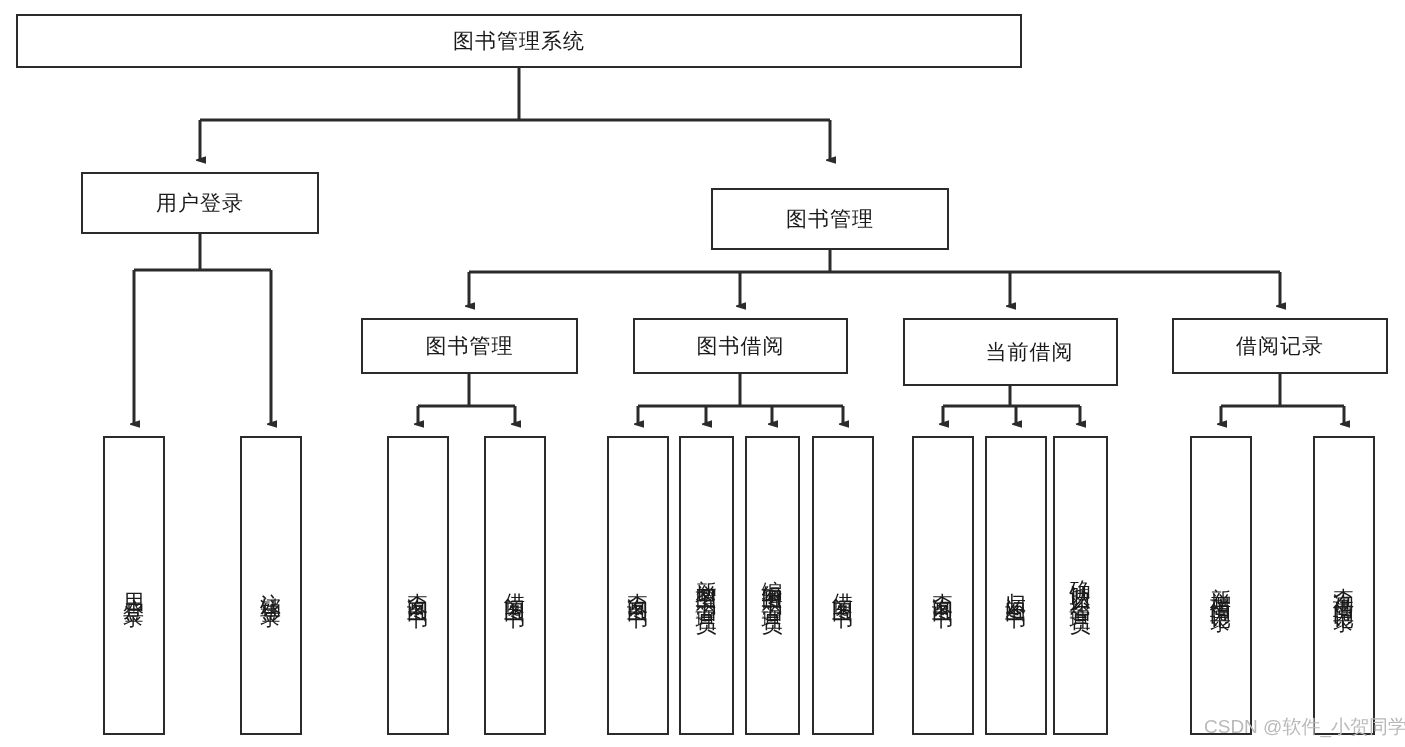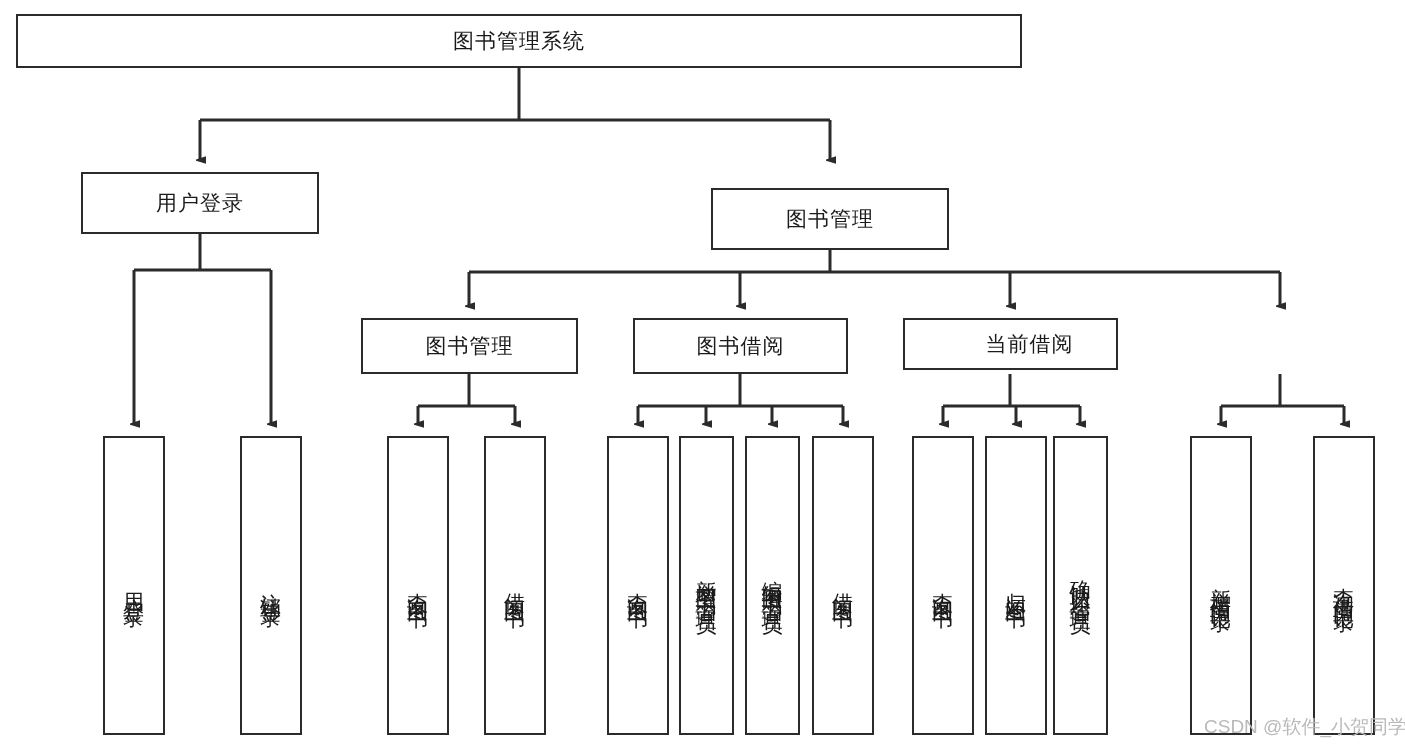--- a/index.html
+++ b/index.html
@@ -125,22 +125,25 @@
   <div class="node horizontal" style="left: 711px; top: 188px; width: 238px; height: 62px; border-color: rgb(43, 43, 43); background: rgb(255, 255, 255); color: rgb(26, 26, 26);">
     <span>图书管理</span>
   </div>
 
   <div class="node horizontal" style="left: 361px; top: 318px; width: 217px; height: 56px; border-color: rgb(43, 43, 43); background: rgb(255, 255, 255); color: rgb(26, 26, 26);">
     <span>图书管理</span>
   </div>
   <div class="node horizontal" style="left: 633px; top: 318px; width: 215px; height: 56px; border-color: rgb(43, 43, 43); background: rgb(255, 255, 255); color: rgb(26, 26, 26); text-align: center;">
     <span>图书借阅</span>
   </div>
-  <div class="node horizontal" style="left: 903px; top: 318px; width: 215px; height: 52px; border-color: rgb(43, 43, 43); background: rgb(255, 255, 255); color: rgb(26, 26, 26); padding-left: 38px;">
+  <div class="node horizontal" style="left: 903px; top: 318px; width: 215px; height: 68px; border-color: rgb(43, 43, 43); background: rgb(255, 255, 255); color: rgb(26, 26, 26); padding-left: 38px;">
     <span>当前借阅</span>
+  </div>
+  <div class="node horizontal" style="left: 1172px; top: 318px; width: 216px; height: 56px; border-color: rgb(43, 43, 43); background: rgb(255, 255, 255); color: rgb(26, 26, 26);">
+    <span>借阅记录</span>
   </div>
 
   <div class="node vertical" style="left: 103px; top: 436px; width: 62px; height: 299px; border-color: rgb(43, 43, 43); background: rgb(255, 255, 255); color: rgb(26, 26, 26);">
     <span class="vtext">用户登录</span>
   </div>
   <div class="node vertical" style="left: 240px; top: 436px; width: 62px; height: 299px; border-color: rgb(43, 43, 43); background: rgb(255, 255, 255); color: rgb(26, 26, 26);">
     <span class="vtext">注销登录</span>
   </div>
   <div class="node vertical" style="left: 387px; top: 436px; width: 62px; height: 299px; border-color: rgb(43, 43, 43); background: rgb(255, 255, 255); color: rgb(26, 26, 26);">
     <span class="vtext">查询图书</span>

